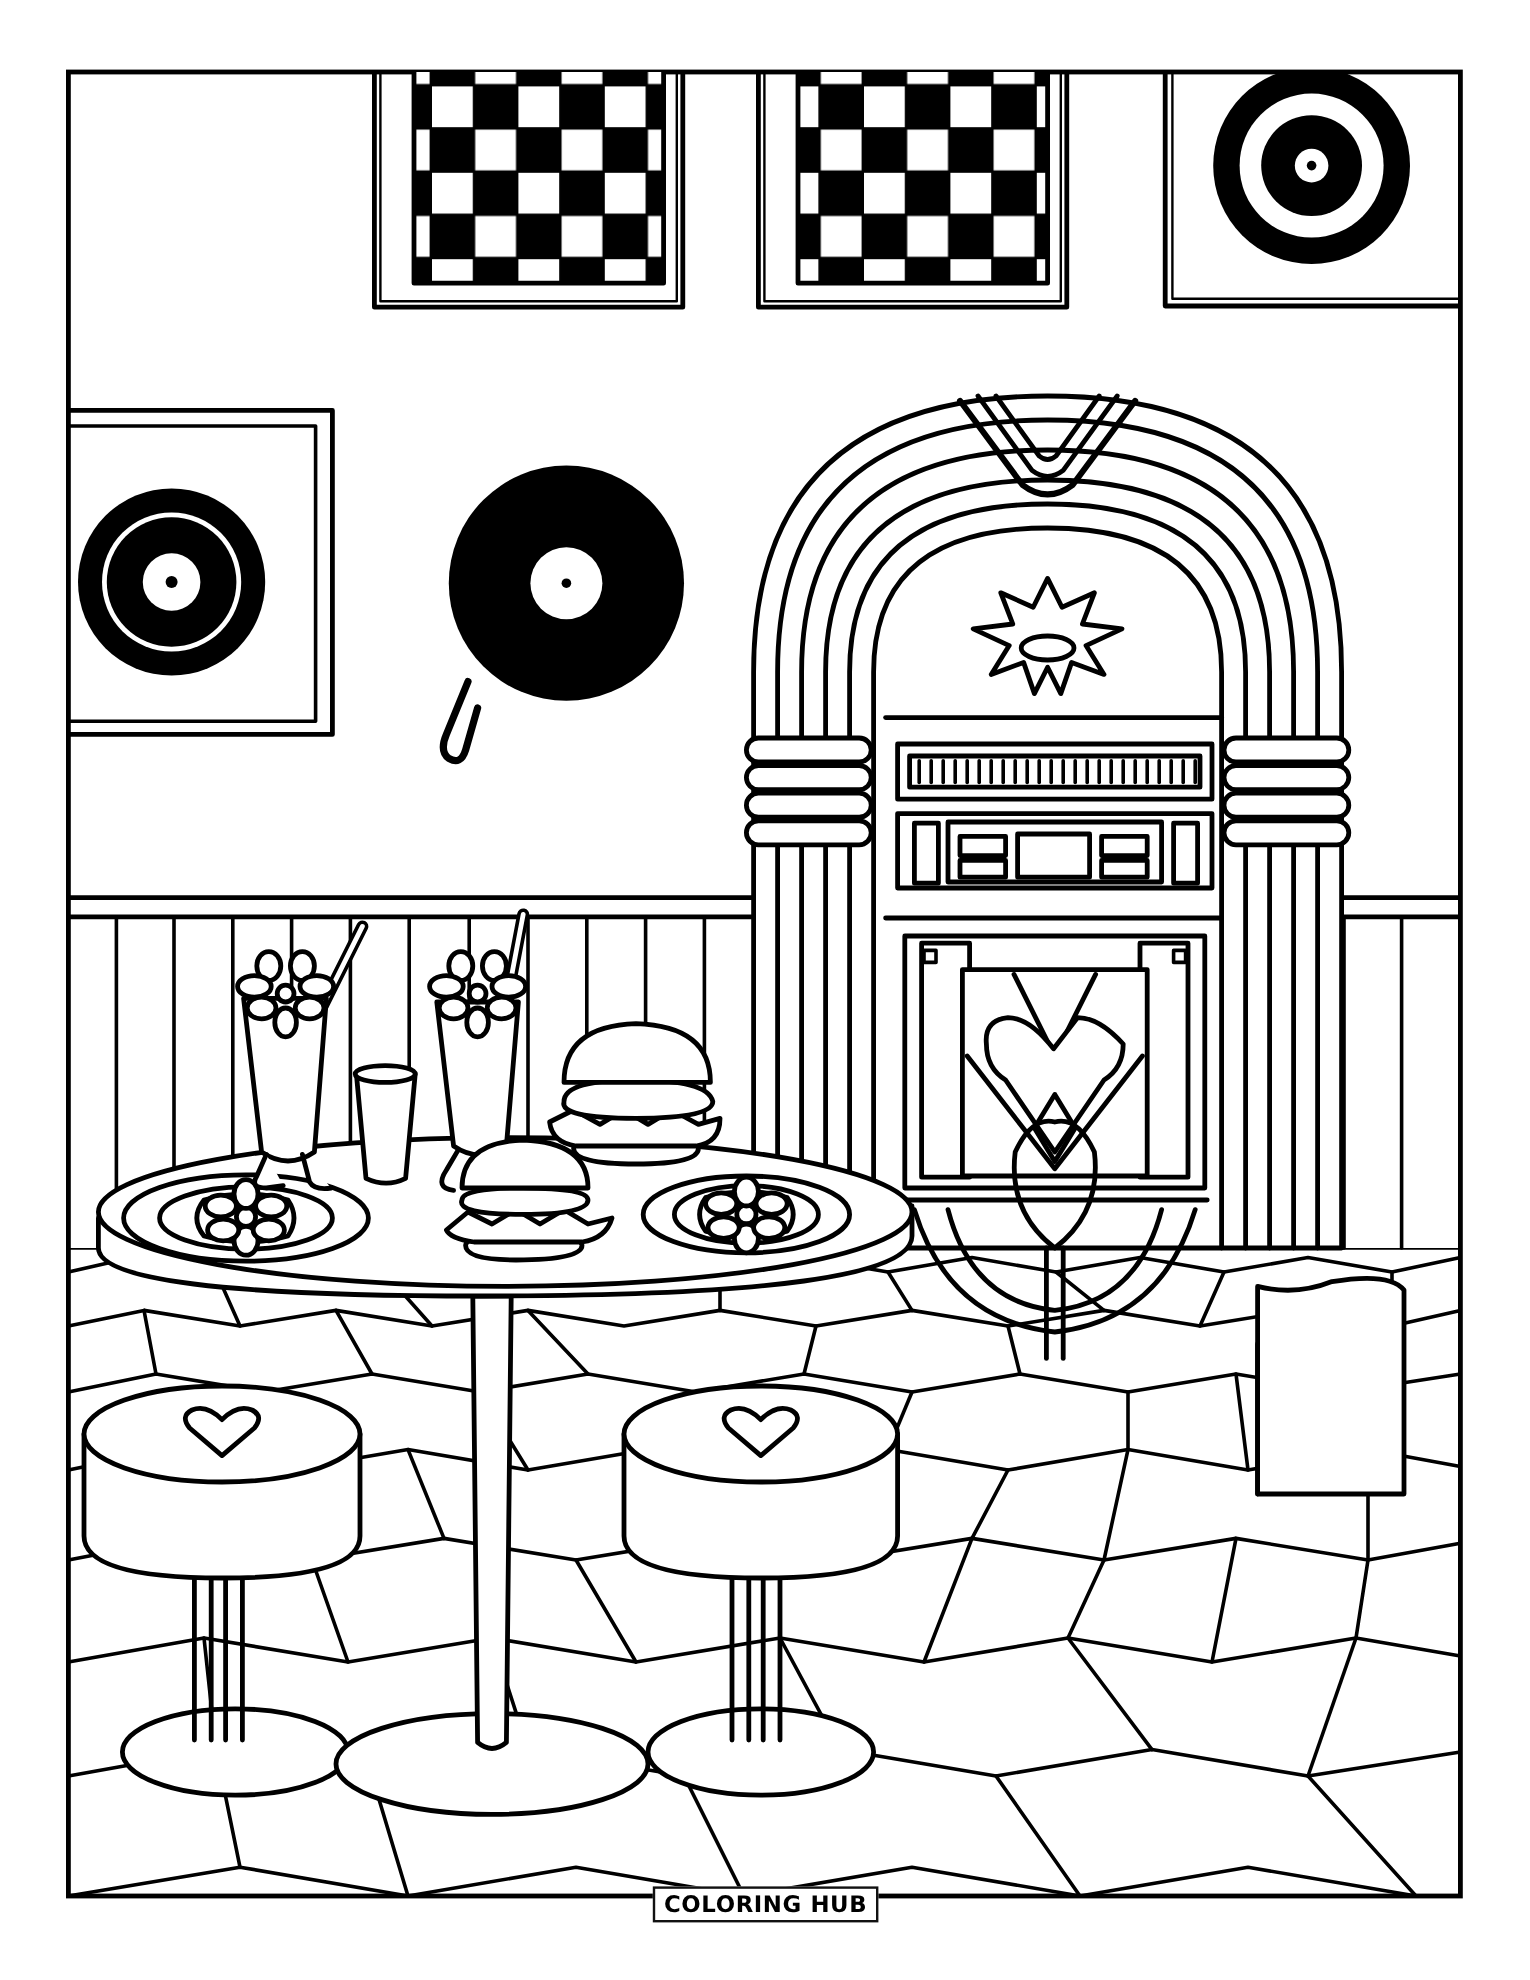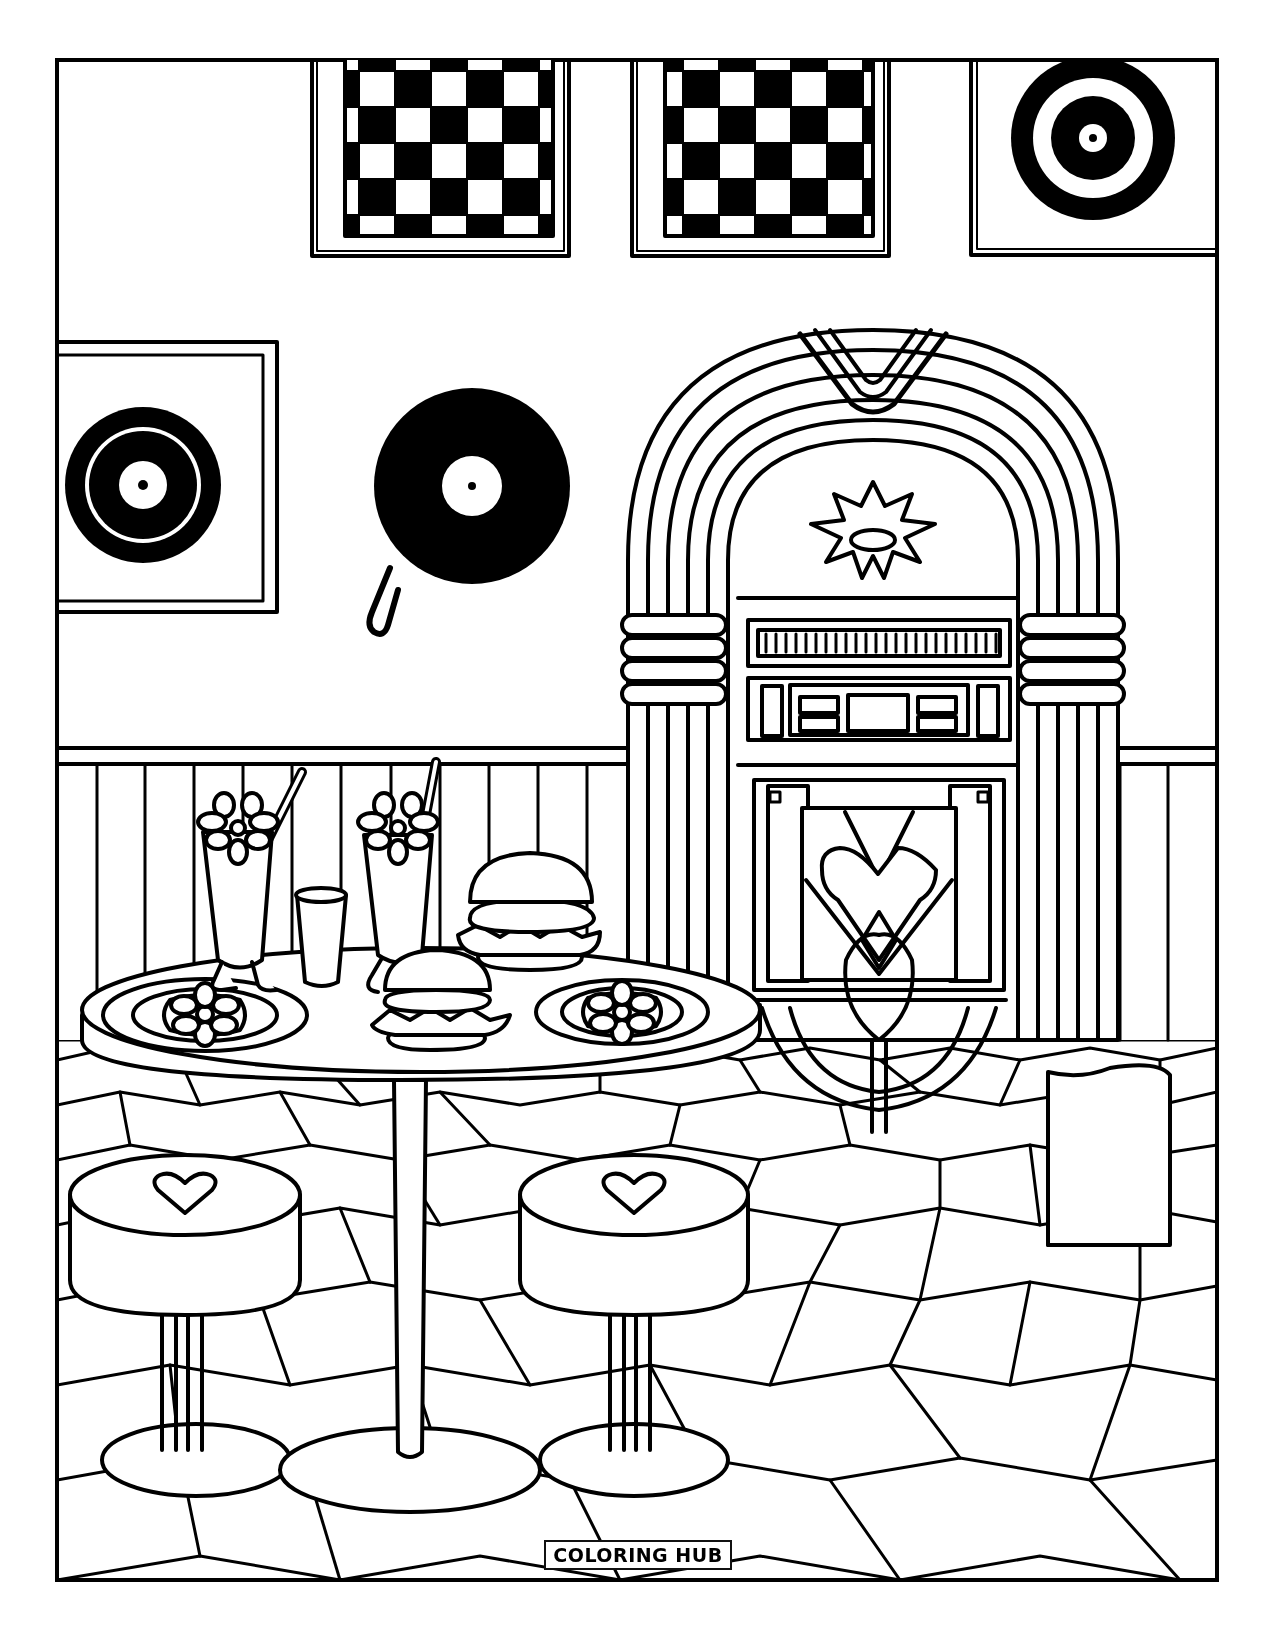--- a/index.html
+++ b/index.html
@@ -1,19 +1,19 @@
 <!DOCTYPE html>
 <html><head>
 <meta charset="utf-8">
 <style>
   html, body { margin: 0; padding: 0; background: #ffffff; }
   body { width: 1275px; height: 1650px; position: relative; overflow: hidden; font-family: "DejaVu Sans", sans-serif; }
   #art { position: absolute; left: 0; top: 0; width: 1275px; height: 1650px; }
   .brand {
-    position: absolute; left: 544px; top: 1540px; width: 188px; height: 30px;
+    position: absolute; left: 544px; top: 1572px; width: 188px; height: 30px;
     border: 2px solid #111; background: #fff; box-sizing: border-box;
     display: flex; align-items: center; justify-content: center;
     font-family: "DejaVu Sans", sans-serif; font-weight: bold; font-size: 19px; color: #000;
     letter-spacing: 0.5px;
   }
 </style>
 </head>
 <body>
 
 <svg id="art" viewBox="0 0 1275 1650" xmlns="http://www.w3.org/2000/svg">

